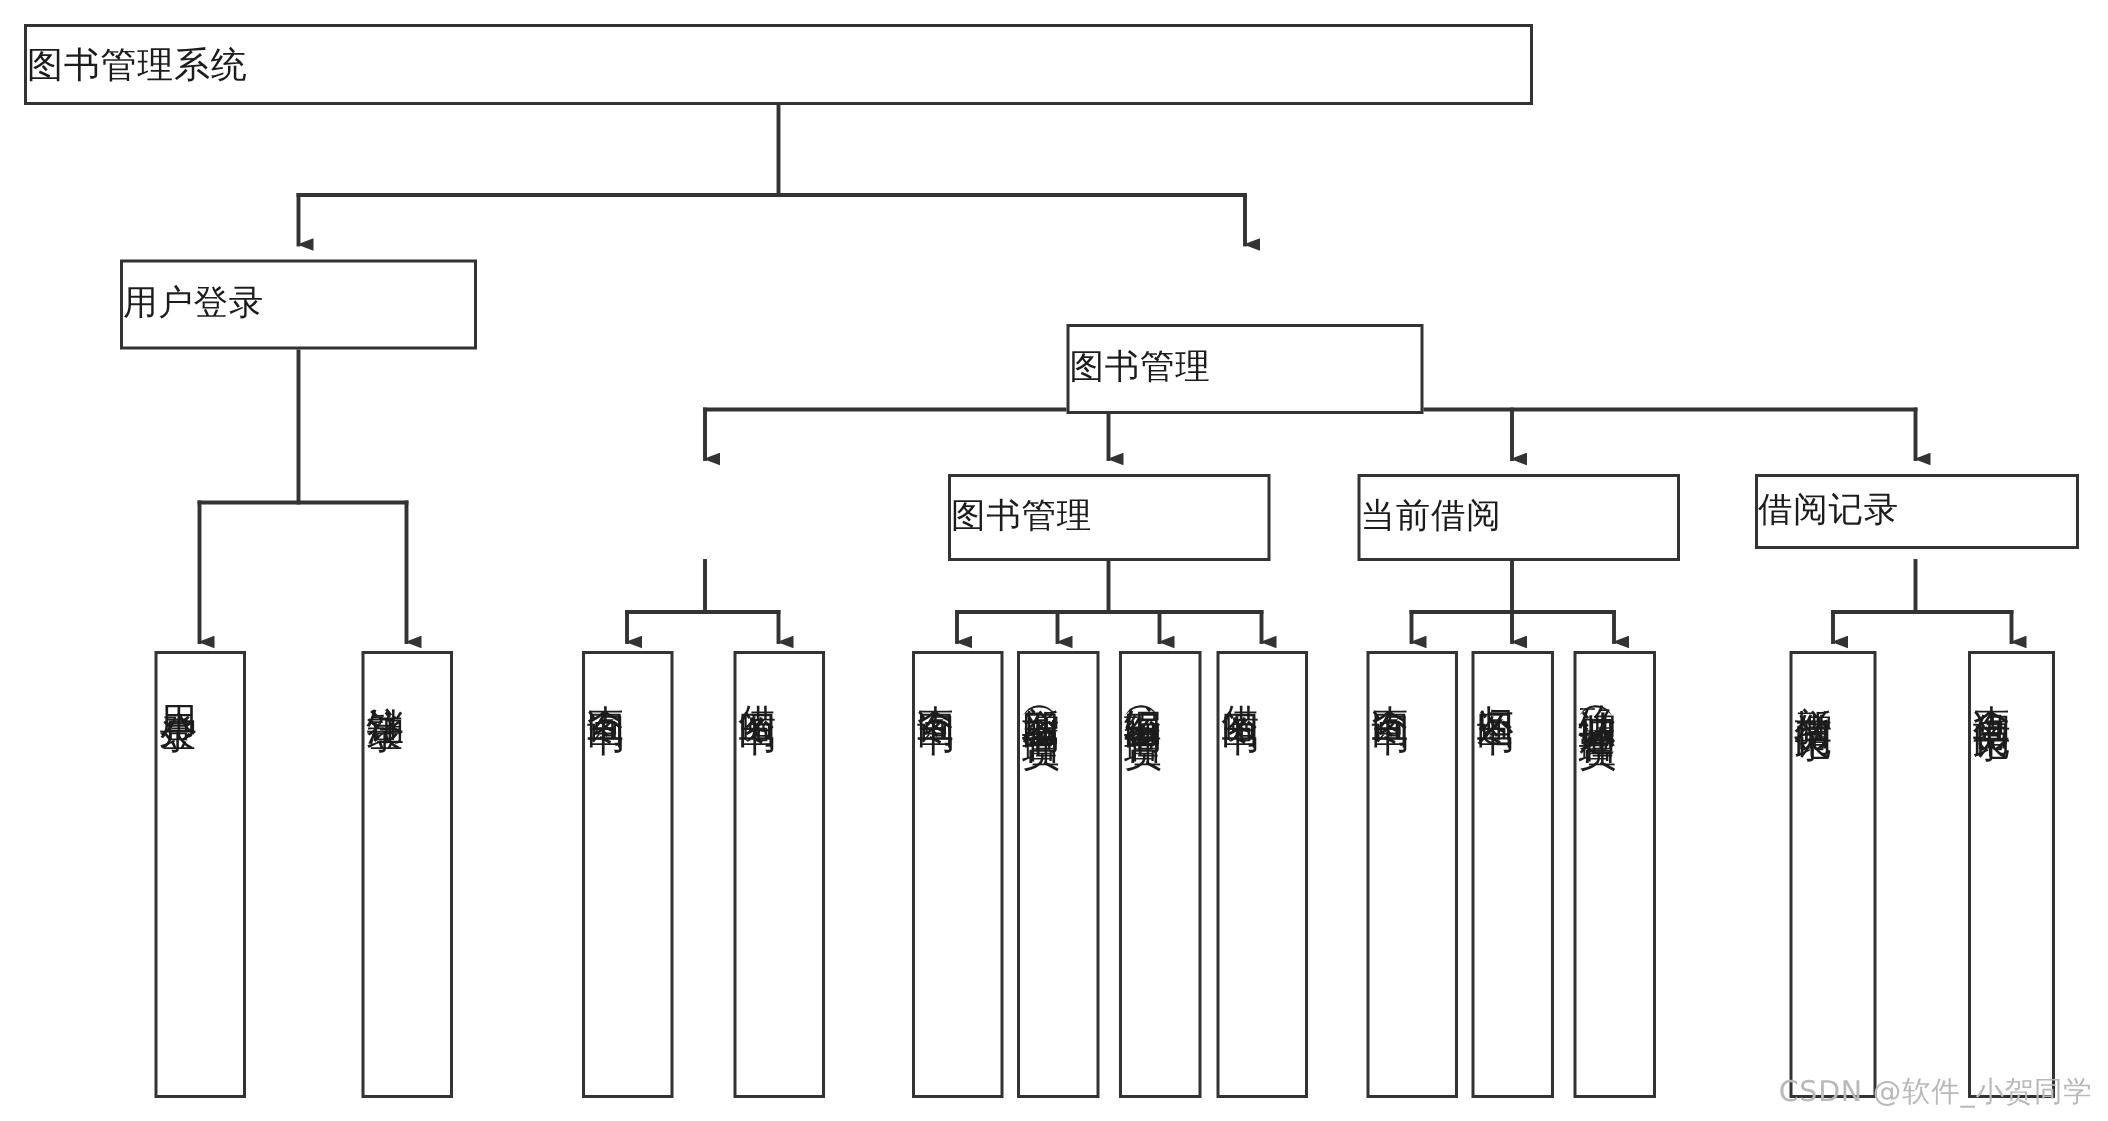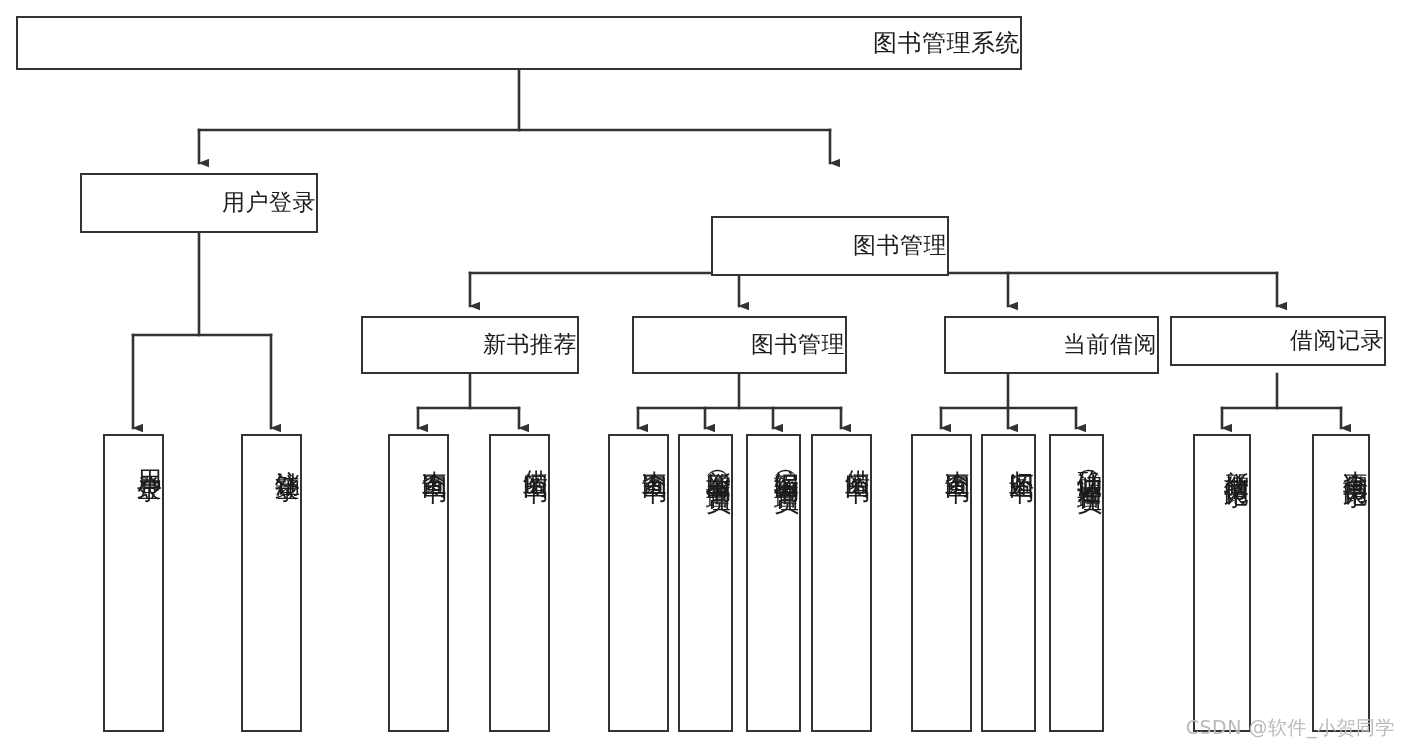--- a/index.html
+++ b/index.html
@@ -27,21 +27,21 @@
     height: 747px;
     pointer-events: none;
   }
   .node {
     position: absolute;
     box-sizing: border-box;
     background: #ffffff;
     border: 2.5px solid #333333;
     display: flex;
     align-items: center;
-    justify-content: flex-end;
+    justify-content: flex-start;
     text-align: center;
     z-index: 2;
   }
   .node-label {
     display: block;
     line-height: 1.18;
     letter-spacing: 0.5px;
     color: #1c1c1c;
   }
   
@@ -137,29 +137,26 @@
   </div>
 
   <div class="node horiz" style="left:80px; top:173px; width:238px; height:60px;">
     <span class="node-label">用户登录</span>
   </div>
 
   <div class="node horiz" style="left:711px; top:173px; width:238px; height:60px;margin-top:43px;">
     <span class="node-label">图书管理</span>
   </div>
 
-  <div class="node horiz" style="left:361px; top:316px; width:218px; height:58px;">
-    <span class="node-label">新书推荐</span>
-  </div>
 
   <div class="node horiz" style="left:632px; top:316px; width:215px; height:58px;">
     <span class="node-label">图书管理</span>
   </div>
 
-  <div class="node horiz" style="left:944px; top:316px; width:215px; height:58px;">
+  <div class="node horiz" style="left:905px; top:316px; width:215px; height:58px;">
     <span class="node-label">当前借阅</span>
   </div>
 
   <div class="node horiz" style="left:1170px; top:316px; width:216px; height:50px;">
     <span class="node-label">借阅记录</span>
   </div>
 
   <div class="node vert" style="left:103px; top:434px; width:61px; height:298px;">
     <span class="node-label">用户登录</span>
   </div>

